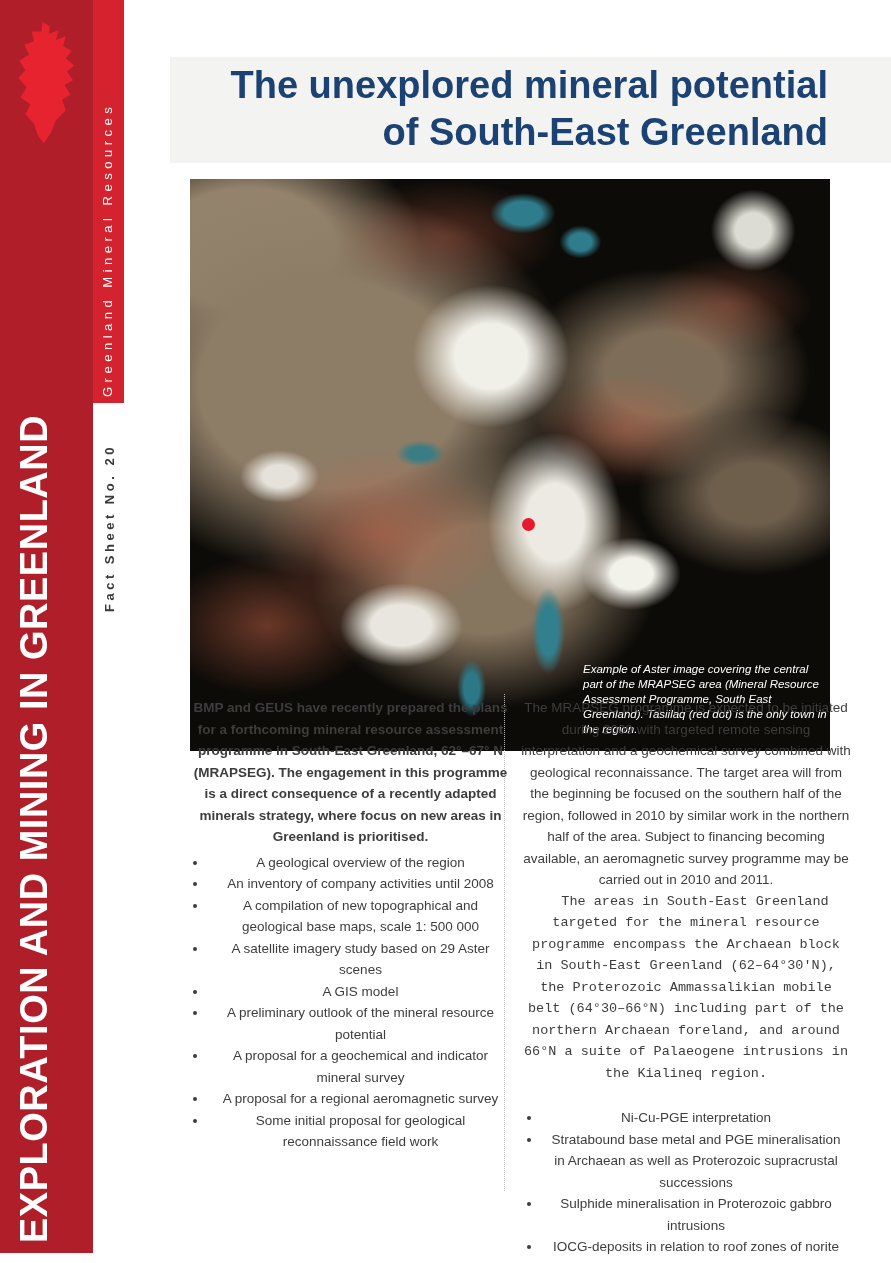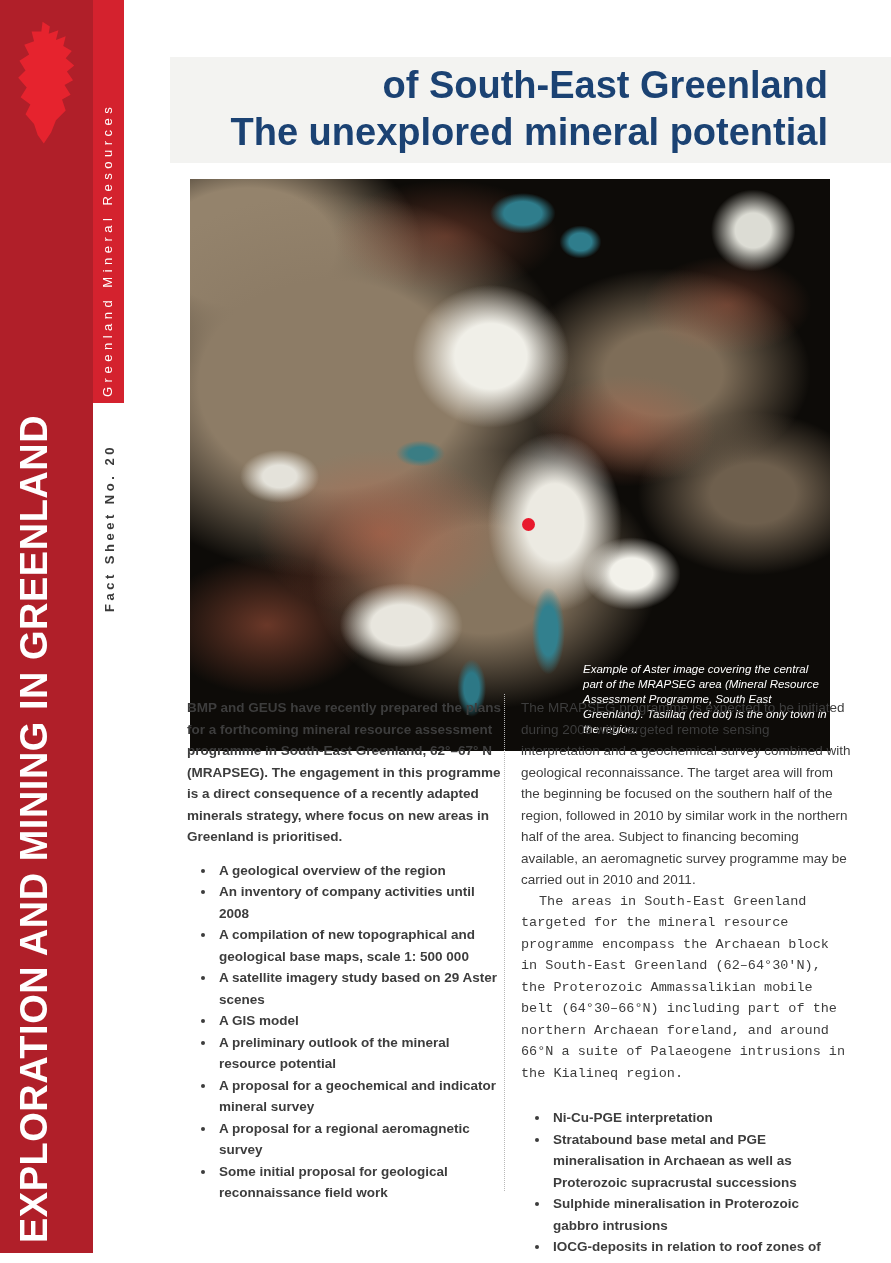--- a/index.html
+++ b/index.html
@@ -112,57 +112,57 @@
     font-size: 11.5px; line-height: 15px;
     font-style: italic;
     color: #ffffff;
   }
 
   
   .col {
     position: absolute; top: 697px;
     font-size: 13.5px; line-height: 21.5px;
     color: #3d3d3d;
+    text-align: center;
   }
   .col-left  { left: 187px; width: 327px; }
   .col-right { left: 521px; width: 330px; }
   .col-divider {
     position: absolute; left: 504px; top: 694px;
     height: 497px; width: 0;
     border-left: 1px dotted #b8b8b8;
   }
   .intro { font-weight: bold; margin: 0 0 41px 0; }
   .lead  { margin: 0 0 24px 0; }
   .col p { margin: 0; }
   .indent { text-indent: 18px; font-family: Liberation Mono, monospace; }
   .bullets {
-    margin: 12px; padding: 0 0 0 17px;
+    margin: 4px; padding: 0 0 0 17px;
     list-style: disc outside;
-    font-weight: bold;
   }
   .bullets li { padding-left: 3px; }
   .bullets-gap { margin-top: 23px; }
 </style>
 </head>
 <body>
 
 <div class="bar-dark">
   <svg class="greenland-svg" viewBox="0 0 60 110">
     <path fill="#e6232e" d="M28,3 L34,7 L33,13 L41,10 L39,18 L47,15 L45,23 L52,27 L47,33 L54,39 L48,44 L53,51 L46,55 L51,63 L44,67 L47,76 L39,84 L35,94 L29,103 L24,96 L21,87 L14,79 L18,71 L10,65 L15,57 L8,49 L14,43 L9,35 L17,30 L13,22 L21,19 L19,11 L27,11 Z"></path>
   </svg>
 </div>
 <div class="bar-bright"></div>
 
 <div class="vtext series-title">EXPLORATION AND MINING IN GREENLAND</div>
 <div class="vtext brand-label">Greenland Mineral Resources</div>
 <div class="vtext issue-label">Fact Sheet No. 20</div>
 
 <div class="title-band">
+  <span class="line">The unexplored mineral potential</span>
   <span class="line">of South-East Greenland</span>
-  <span class="line">The unexplored mineral potential</span>
 </div>
 
 <div class="sat-figure">
   <div class="tasiilaq-dot"></div>
   <div class="sat-caption">Example of Aster image covering the central part of the MRAPSEG area (Mineral Resource Assessment Programme, South East Greenland). Tasiilaq (red dot) is the only town in the region.</div>
 </div>
 
 <div class="col-divider"></div>
 
 <div class="col col-left">

